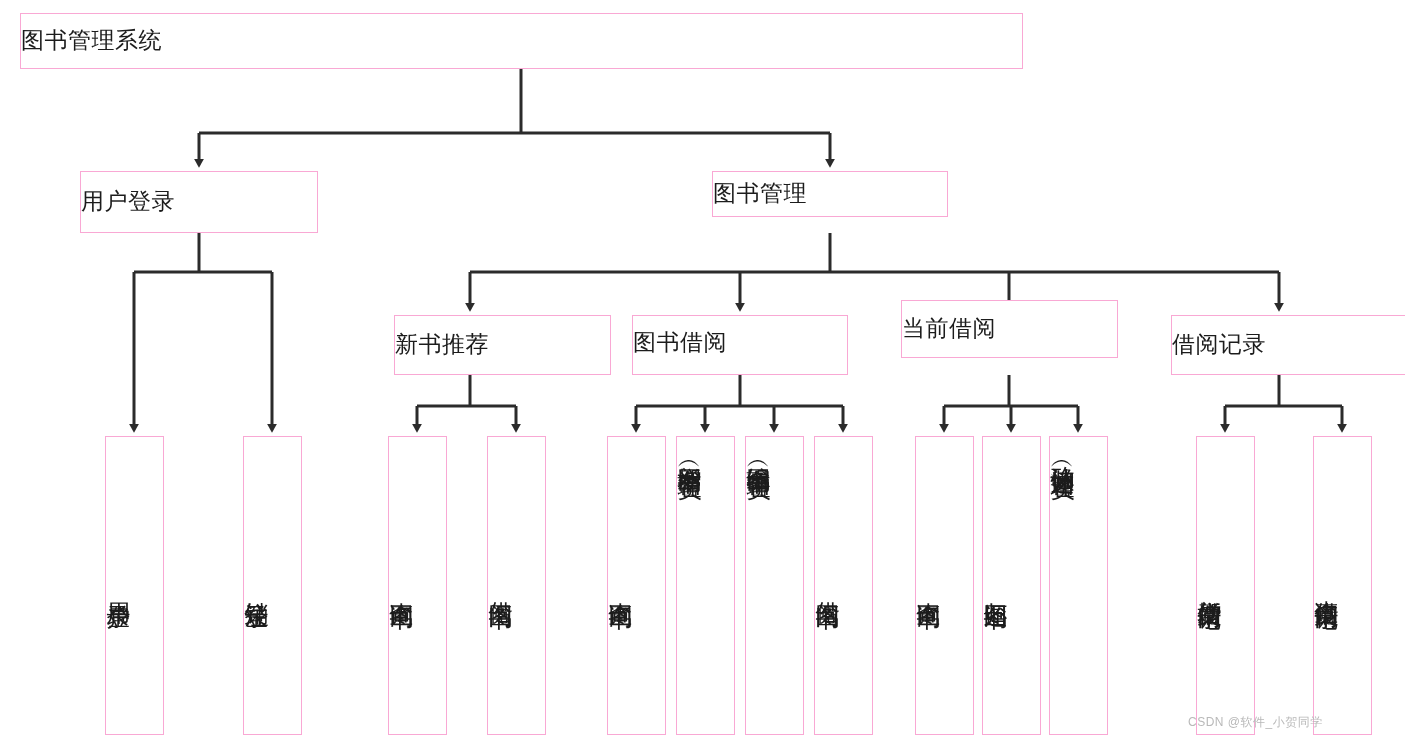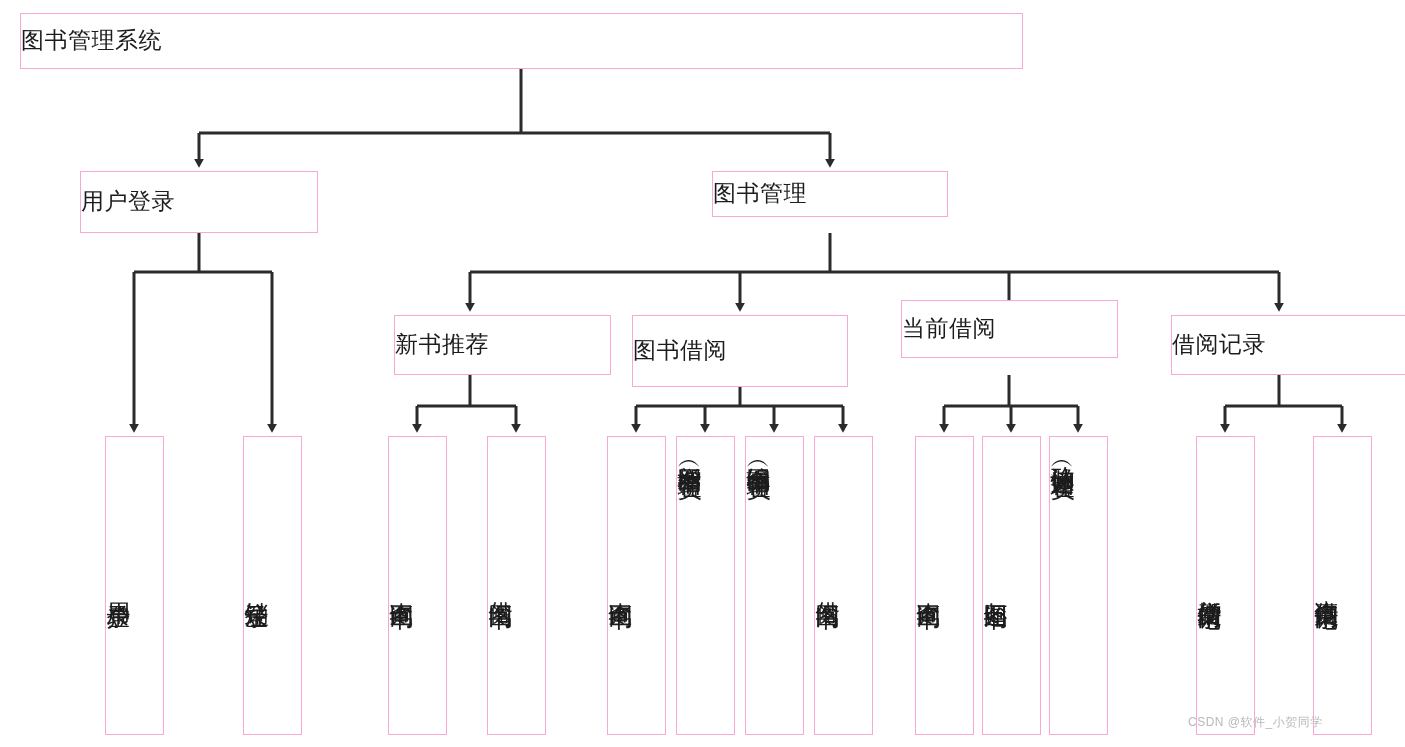--- a/index.html
+++ b/index.html
@@ -132,21 +132,21 @@
   <div class="node horiz" style="left:80px; top:171px; width:238px; height:62px;">
     <span class="label">用户登录</span>
   </div>
   <div class="node horiz" style="left:712px; top:171px; width:236px; height:46px;">
     <span class="label">图书管理</span>
   </div>
 
   <div class="node horiz" style="left:362px; top:315px; width:217px; height:60px;margin-left:32px;">
     <span class="label">新书推荐</span>
   </div>
-  <div class="node horiz" style="left:632px; top:315px; width:216px; height:72px;">
+  <div class="node horiz" style="left:632px; top:315px; width:216px; height:60px;font-family:Liberation Mono, monospace;">
     <span class="label">图书借阅</span>
   </div>
   <div class="node horiz" style="left:901px; top:300px; width:217px; height:58px;">
     <span class="label">当前借阅</span>
   </div>
   <div class="node horiz" style="left:1171px; top:315px; width:262px; height:60px;">
     <span class="label">借阅记录</span>
   </div>
 
   <div class="node vert center" style="left:105px; top:436px; width:59px; height:299px;">

